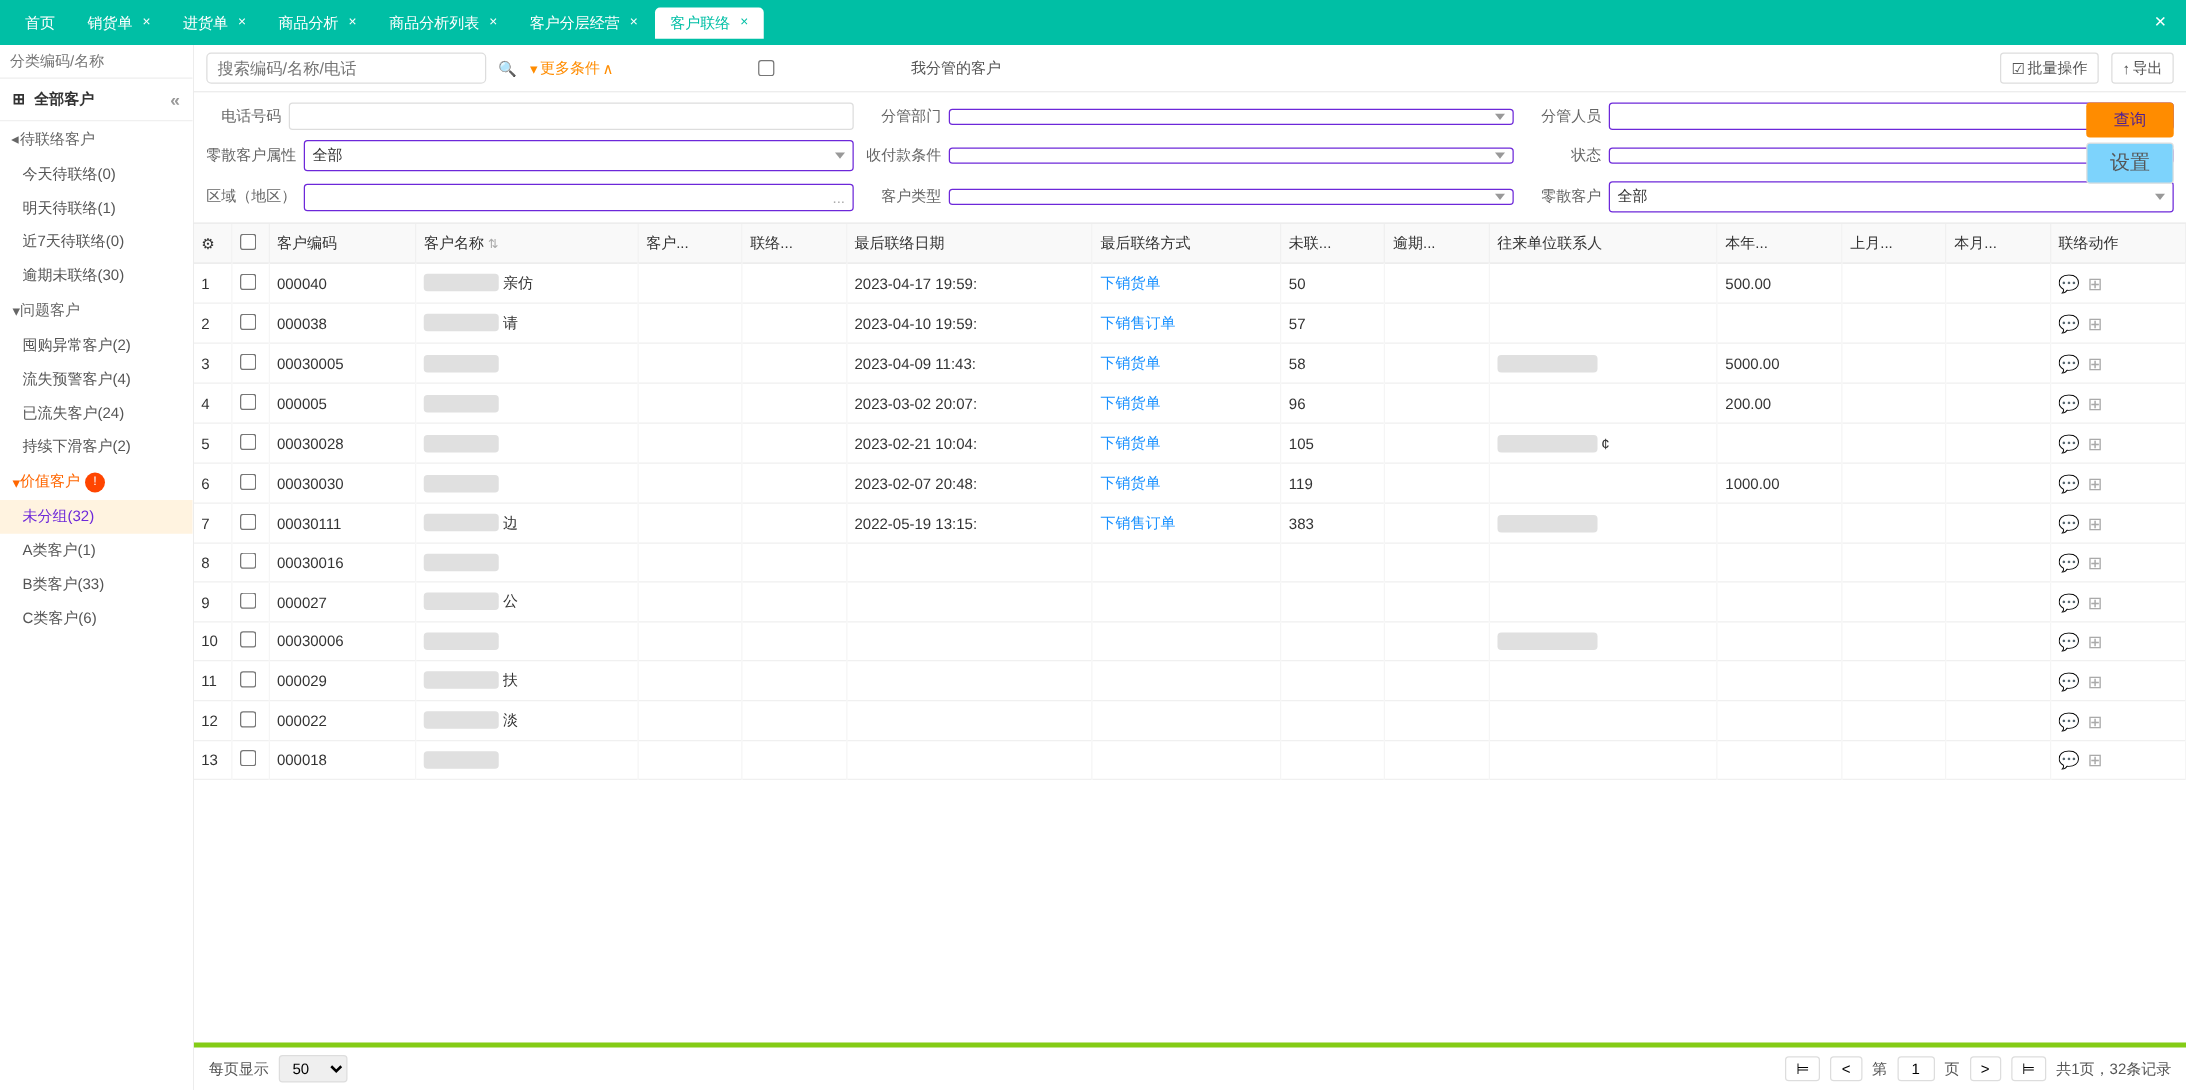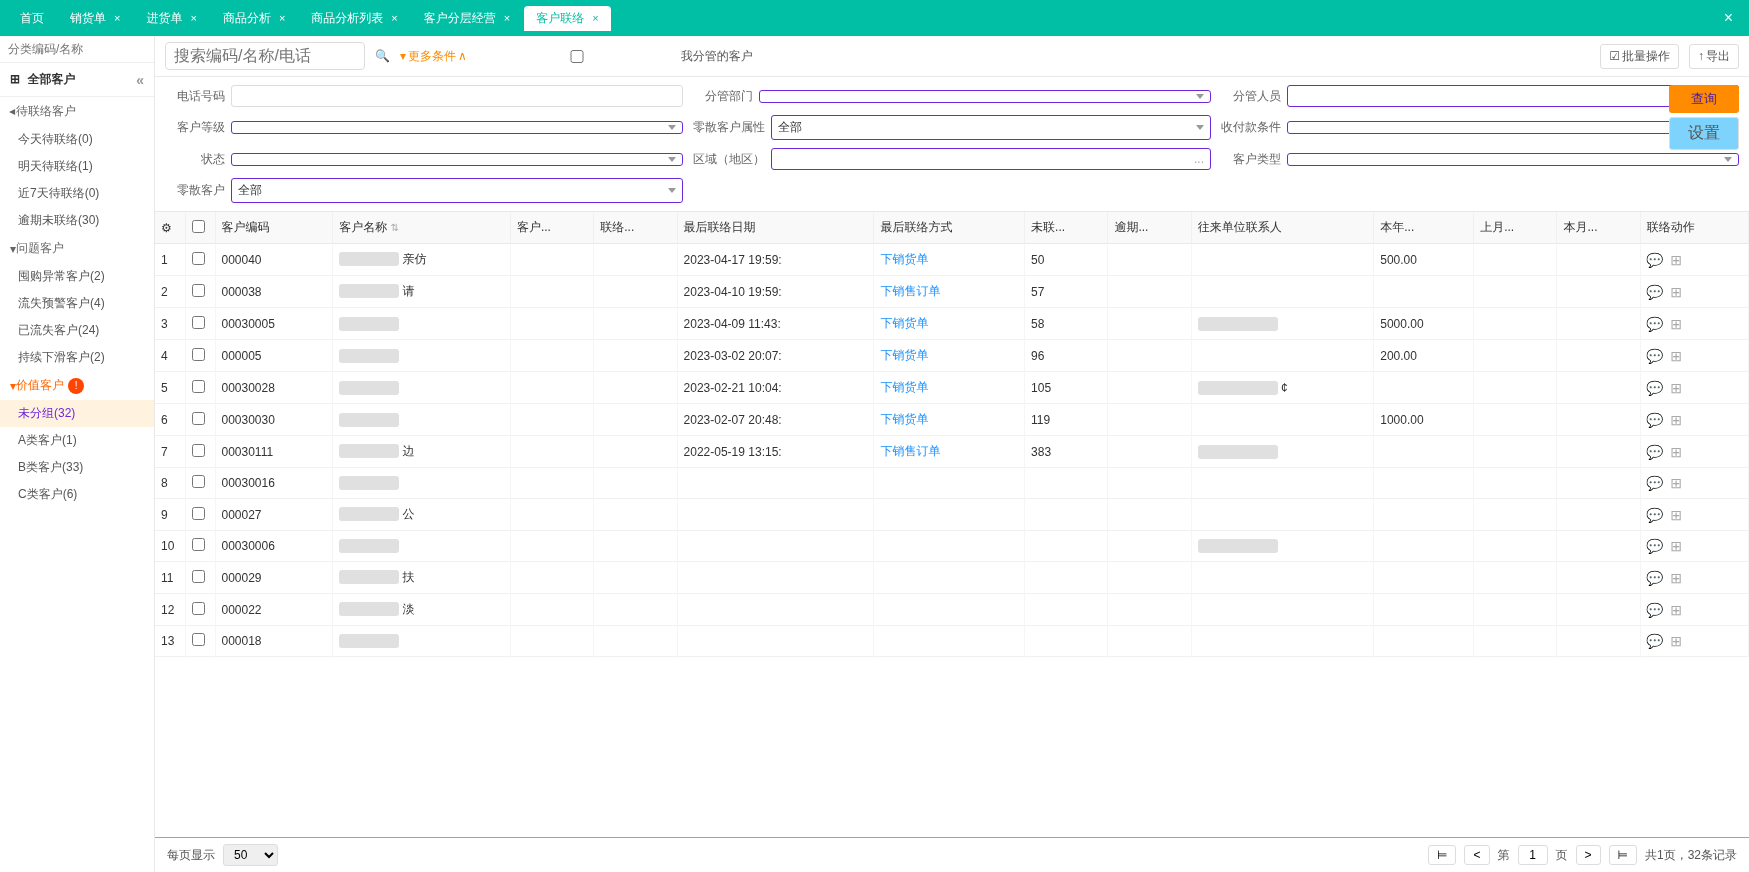--- a/index.html
+++ b/index.html
@@ -99,23 +99,23 @@
       border-bottom: 1px solid #e8e8e8;
       padding: 6px 10px;
       display: flex;
       align-items: center;
       gap: 10px;
     }
     .filter-bar input {
       border: 1px solid #ddd;
       border-radius: 4px;
       padding: 4px 8px;
-      width: 200px;
+      width: 224px;
       outline: none;
-      font-size: 16px;
+      font-size: 13px;
     }
     .filter-bar .more-conditions {
       color: #ff8c00;
       cursor: pointer;
       display: flex; align-items: center; gap: 2px;
     }
     .filter-bar .checkbox-label {
       display: flex; align-items: center; gap: 4px; color: #555; cursor: pointer;
     }
     .filter-bar .spacer { flex: 1; }
@@ -243,21 +243,21 @@
     .action-icons { display: flex; gap: 6px; color: #aaa; cursor: pointer; }
     .action-icons span { font-size: 14px; }
 
     
     .table-footer {
       display: flex;
       align-items: center;
       justify-content: space-between;
       padding: 6px 12px;
       background: #fff;
-      border-top: 1px solid #84cc16;
+      border-top: 4px solid #84cc16;
       font-size: 12px;
       color: #555;
     }
     .footer-left { display: flex; align-items: center; gap: 8px; }
     .footer-right { display: flex; align-items: center; gap: 8px; }
     .page-size-select {
       border: 1px solid #ddd;
       border-radius: 3px;
       padding: 2px 6px;
       font-size: 12px;
@@ -426,27 +426,20 @@
       </div>
       <div class="filter-row">
         <span class="filter-label">分管人员</span>
         <div class="filter-select">
           <span></span>
           <span style="color:#aaa;">...</span>
         </div>
       </div>
 
       <div class="filter-row">
-        <span class="filter-label">客户等级</span>
-        <div class="filter-select">
-          <span></span>
-          <span class="triangle-down"></span>
-        </div>
-      </div>
-      <div class="filter-row">
         <span class="filter-label">零散客户属性</span>
         <div class="filter-select">
           <span>全部</span>
           <span class="triangle-down"></span>
         </div>
       </div>
 
       <div class="filter-row">
         <span class="filter-label">收付款条件</span>
         <div class="filter-select">

